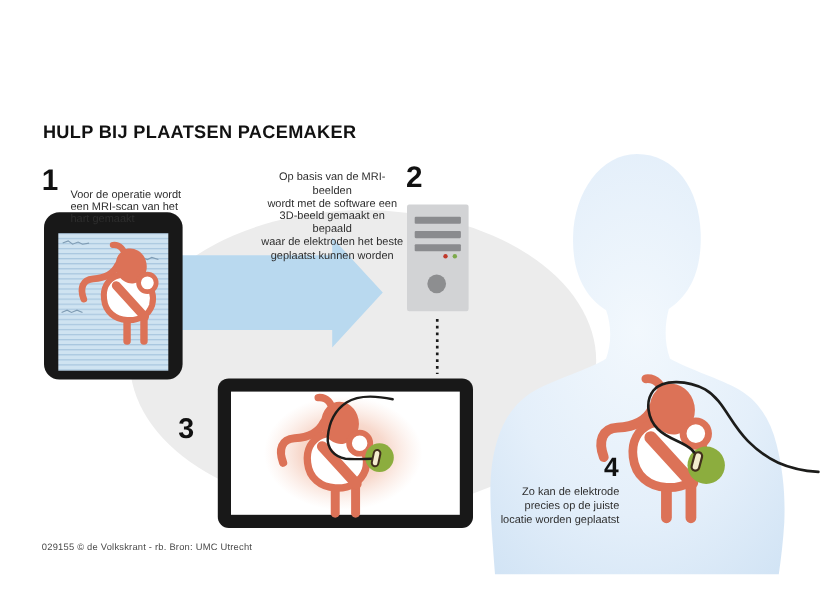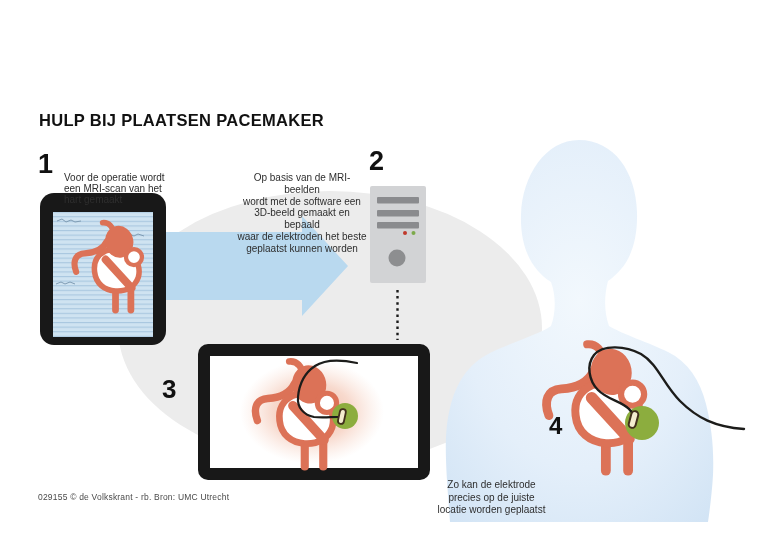--- a/index.html
+++ b/index.html
@@ -10,25 +10,25 @@
   .abs{position:absolute;}
   .title{
     left:39px;top:111px;font-size:16.5px;font-weight:bold;letter-spacing:.3px;
     color:#111;white-space:pre-line;
   }
   .step-number{font-weight:bold;color:#111;line-height:1;}
   .step-text{font-size:10px;line-height:11.2px;white-space:pre-line;color:#2e2e2e;margin-top:24px;}
   #n1{left:38px;top:151px;font-size:27px;}
   #t1{left:64px;top:149px;width:130px;text-align:left;line-height:10.8px;}
   #n2{left:369px;top:148px;font-size:27px;}
-  #t2{left:236px;top:148px;width:132px;text-align:center;line-height:11.8px;}
+  #t2{left:236px;top:132px;width:132px;text-align:center;line-height:11.8px;}
   #n3{left:162px;top:376px;font-size:26px;}
   #t3{left:40px;top:401px;width:142px;text-align:right;line-height:11.5px;}
   #n4{left:549px;top:414px;font-size:24px;}
-  #t4{left:420px;top:455px;width:143px;text-align:center;line-height:12.6px;}
+  #t4{left:420px;top:418px;width:143px;text-align:right;line-height:12.6px;}
   .credit{left:38px;top:492px;font-size:8.5px;color:#4a4a4a;letter-spacing:.2px;}
   svg.scene{position:absolute;left:0;top:0;}
 </style>
 </head>
 <body>
 
 <div class="canvas">
 
   <svg class="scene" width="763" height="556" viewBox="0 0 763 556">
     <defs>

